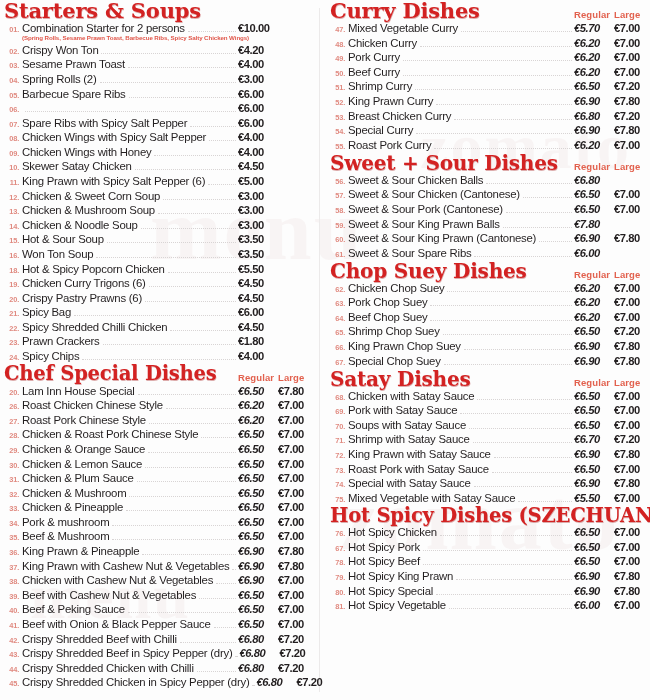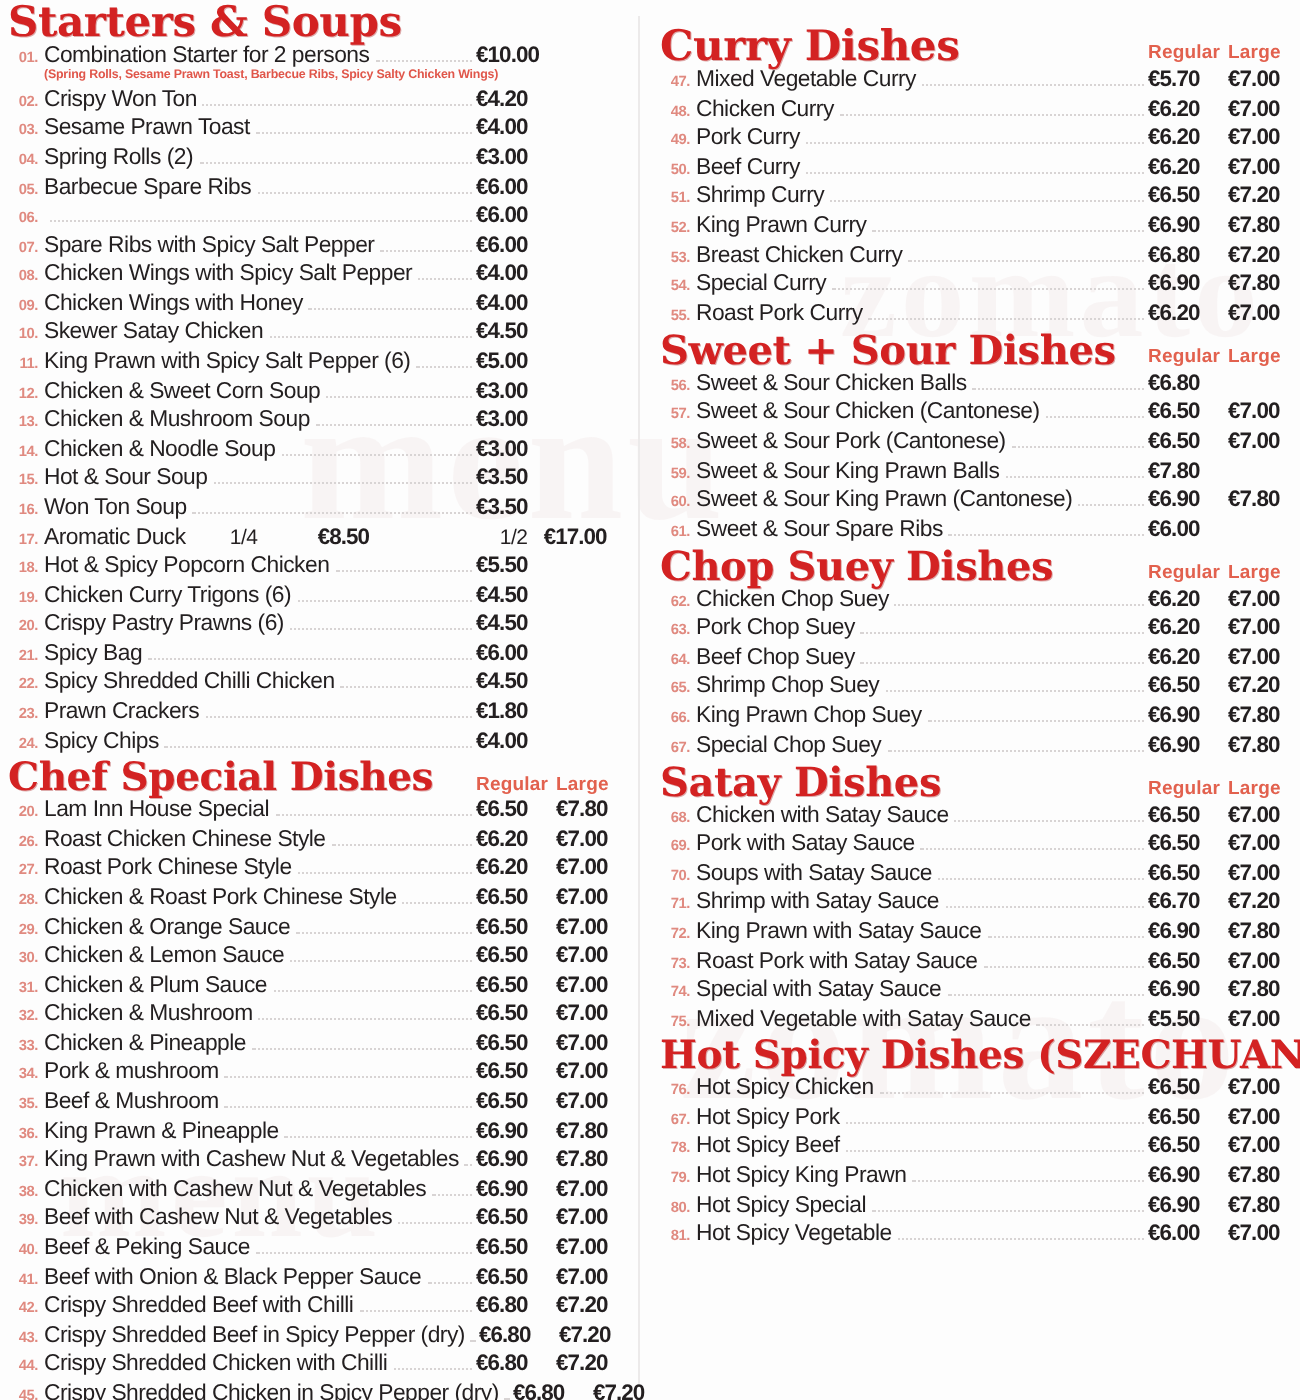--- a/index.html
+++ b/index.html
@@ -48,21 +48,21 @@
     z-index: 2;
     display: flex;
     width: 650px;
     height: 700px;
   }
   .col {
     position: relative;
     box-sizing: border-box;
   }
   .col-left  { width: 320px; padding: 0 8px 0 4px; }
-  .col-right { width: 330px; padding: 12px 2px 0 10px; }
+  .col-right { width: 330px; padding: 0 2px 0 10px; }
 
   .divider {
     position: absolute;
     left: 319px;
     top: 8px;
     width: 1px;
     height: 684px;
     background: #eceaea;
     z-index: 1;
   }
@@ -140,21 +140,21 @@
     min-width: 2px;
   }
   li.item .price {
     flex: 0 0 auto;
     font-weight: bold;
     font-size: 11.2px;
     letter-spacing: -0.45px;
     text-align: left;
     color: #231f20;
   }
-  li.item .p-reg { width: 40px; }
+  li.item .p-reg { width: 40px; font-style: italic; }
   li.item .p-lrg { width: 34px; }
   li.item .p-single { width: 74px; }
 
   
   li.item .frac {
     flex: 0 0 auto;
     font-size: 10.5px;
     color: #231f20;
     letter-spacing: -0.2px;
   }
@@ -282,29 +282,20 @@
             <span class="num">15.</span>
             <span class="name">Hot &amp; Sour Soup</span>
             <span class="dots"></span>
             <span class="price p-single">€3.50</span>
           </li>
           <li class="item">
             <span class="num">16.</span>
             <span class="name">Won Ton Soup</span>
             <span class="dots"></span>
             <span class="price p-single">€3.50</span>
-          </li>
-          <li class="item">
-            <span class="num">17.</span>
-            <span class="name">Aromatic Duck</span>
-            <span class="frac duck-q1">1/4</span>
-            <span class="price duck-p1">€8.50</span>
-            <span class="dots" style="border-bottom: none;"></span>
-            <span class="frac duck-q2">1/2</span>
-            <span class="price duck-p2">€17.00</span>
           </li>
           <li class="item">
             <span class="num">18.</span>
             <span class="name">Hot &amp; Spicy Popcorn Chicken</span>
             <span class="dots"></span>
             <span class="price p-single">€5.50</span>
           </li>
           <li class="item">
             <span class="num">19.</span>
             <span class="name">Chicken Curry Trigons (6)</span>

